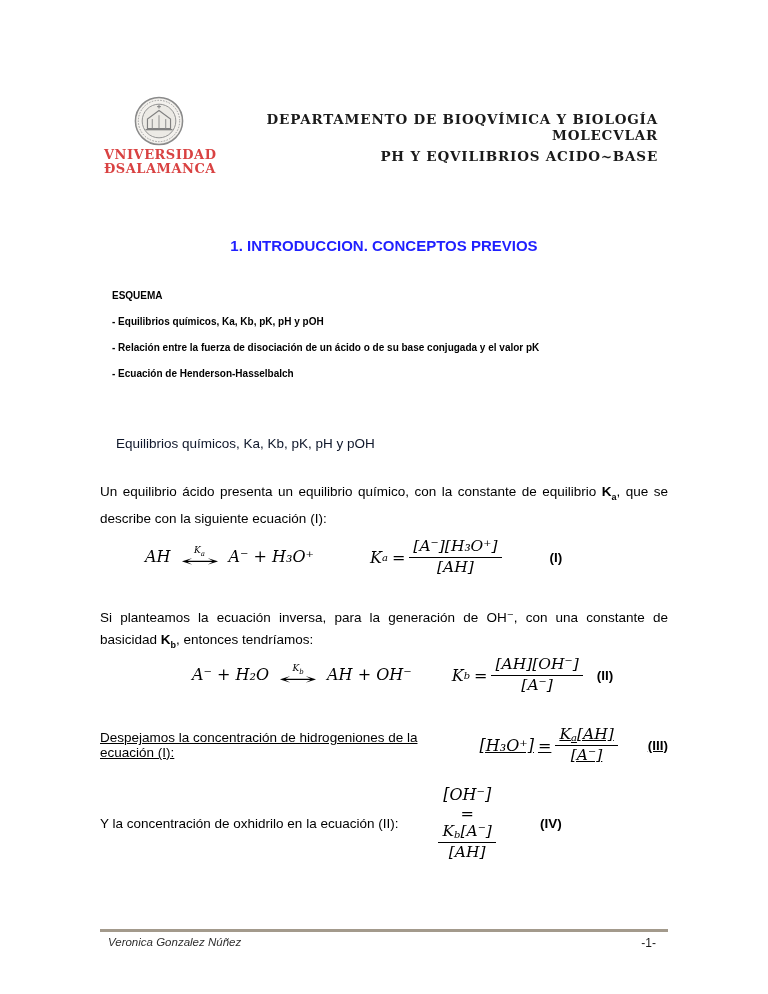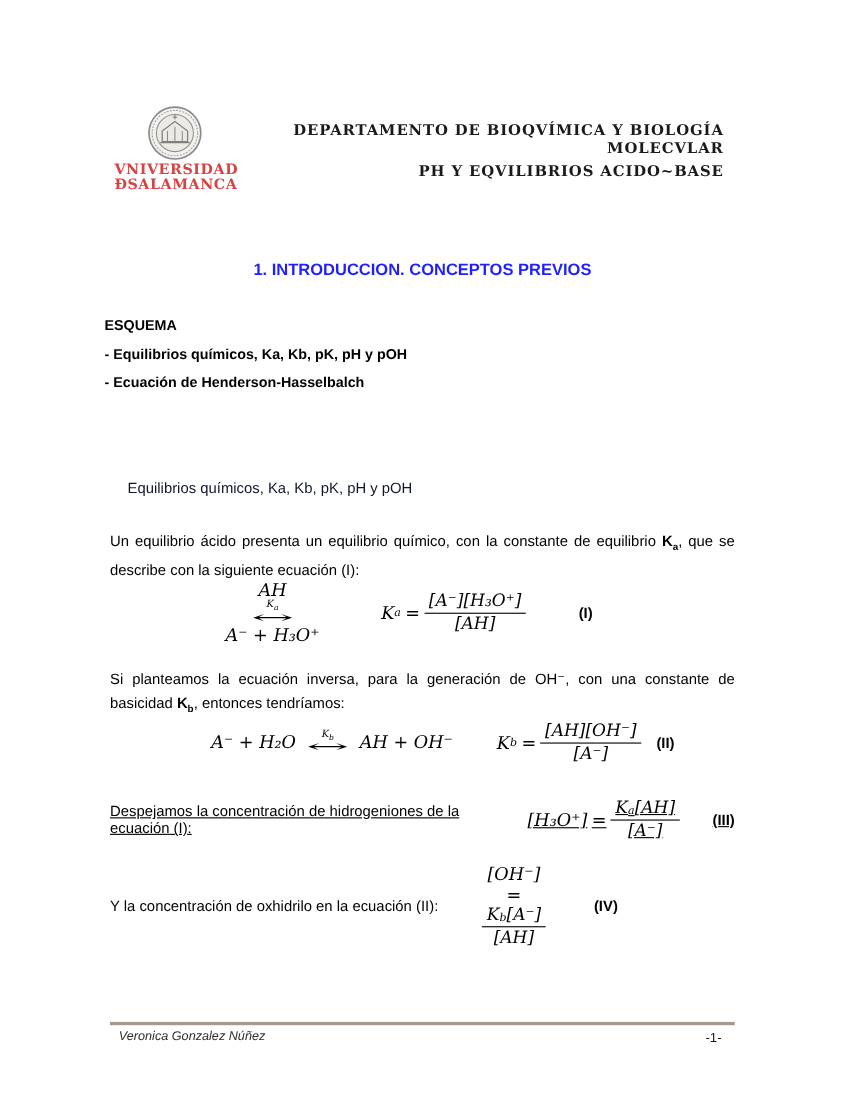--- a/index.html
+++ b/index.html
@@ -20,22 +20,22 @@
     font-family:"DejaVu Serif","Liberation Serif",serif;font-weight:bold;
     font-size:13.5px;letter-spacing:0.8px;color:#1a1a1a;
   }
   .hdr-line1{top:111px;}
   .hdr-line2{top:148px;}
   
   .doc-title{
     position:absolute;left:100px;top:237px;width:568px;text-align:center;
     color:#1f1fff;font-weight:bold;font-size:15px;
   }
-  .esquema{position:absolute;left:95px;top:283px;width:568px;
-    font-weight:bold;font-size:13px;line-height:26px;white-space:nowrap;}
+  .esquema{position:absolute;left:112px;top:283px;width:568px;
+    font-weight:bold;font-size:10px;line-height:26px;white-space:nowrap;}
   .section-heading{
     position:absolute;left:116px;top:436px;width:568px;
     color:#0f172a;font-weight:normal;font-size:13.5px;
   }
   
   .para{
     position:absolute;left:100px;width:568px;
     font-size:13.5px;line-height:22px;text-align:justify;
   }
   .p1{top:481px;}
@@ -53,21 +53,21 @@
   .frac{display:inline-flex;flex-direction:column;text-align:center;line-height:1.15;font-size:15.5px;}
   .frac .num{border-bottom:1.4px solid #000;padding:0 4px 1px 4px;display:inline-flex;justify-content:center;align-items:flex-end;}
   .frac .den{padding-top:1px;}
   .eq-tag{
     font-family:"Liberation Sans","DejaVu Sans",sans-serif;
     font-style:normal;font-weight:bold;font-size:13.5px;
   }
   .eq-row{position:absolute;left:100px;width:568px;display:flex;align-items:center;}
   .eq1{top:534px;height:46px;}
   .eq2{top:652px;height:46px;}
-  .eq1 .reaction{margin-left:105px;flex-direction:column;}
+  .eq1 .reaction{margin-left:45px;}
   .eq1 .kfrac{margin-left:56px;}
   .eq1 .eq-tag{margin-left:48px;}
   .eq2 .reaction{margin-left:92px;}
   .eq2 .kfrac{margin-left:40px;}
   .eq2 .eq-tag{margin-left:14px;}
   .rxn-arrow{display:inline-flex;flex-direction:column;align-items:center;margin:0 6px;font-style:normal;}
   .rxn-label{font-size:9px;font-style:italic;line-height:8px;margin-bottom:-3px;}
   .rxn-label sub{font-size:7px;}
   .rxn-line{display:inline-block;width:46px;text-align:center;transform:scaleX(3.1);font-size:15px;line-height:14px;}
   .inline-eq-row{
@@ -114,20 +114,21 @@
   </div>
 
   <div class="hdr-line hdr-line1">DEPARTAMENTO DE BIOQVÍMICA Y BIOLOGÍA MOLECVLAR</div>
   <div class="hdr-line hdr-line2">PH Y EQVILIBRIOS ACIDO~BASE</div>
 
   <div class="doc-title">1. INTRODUCCION. CONCEPTOS PREVIOS</div>
 
   <div class="esquema">
     <div>ESQUEMA</div>
     <div>- Equilibrios químicos, Ka, Kb, pK, pH y pOH</div>
+    <div>- Relación entre la fuerza de disociación de un ácido o de su base conjugada y el valor pK</div>
     <div>- Ecuación de Henderson-Hasselbalch</div>
   </div>
 
   <div class="section-heading">Equilibrios químicos, Ka, Kb, pK, pH y pOH</div>
 
   <div class="para p1"><span>Un equilibrio ácido presenta un equilibrio químico, con la constante de equilibrio </span><span class="bk">K</span><sub class="bk">a</sub><span>, que se describe con la siguiente ecuación (I):</span></div>
 
   <div class="eq-row eq1">
     <span class="math reaction">
       <span>AH</span>

